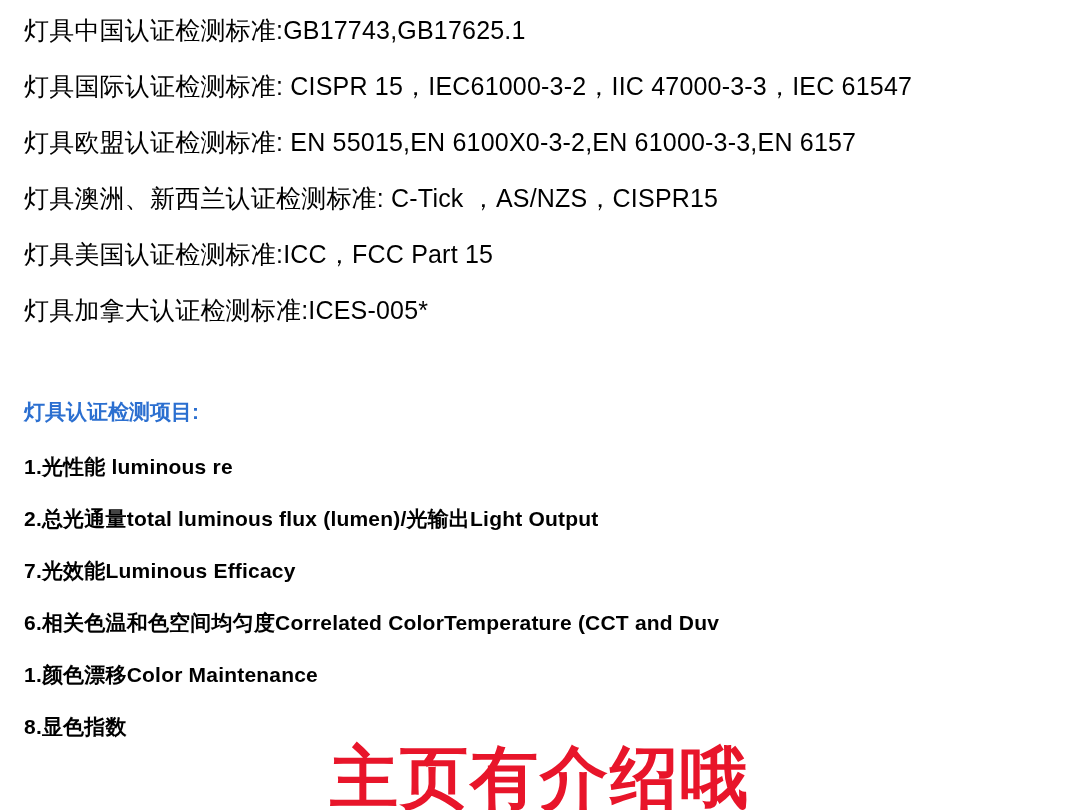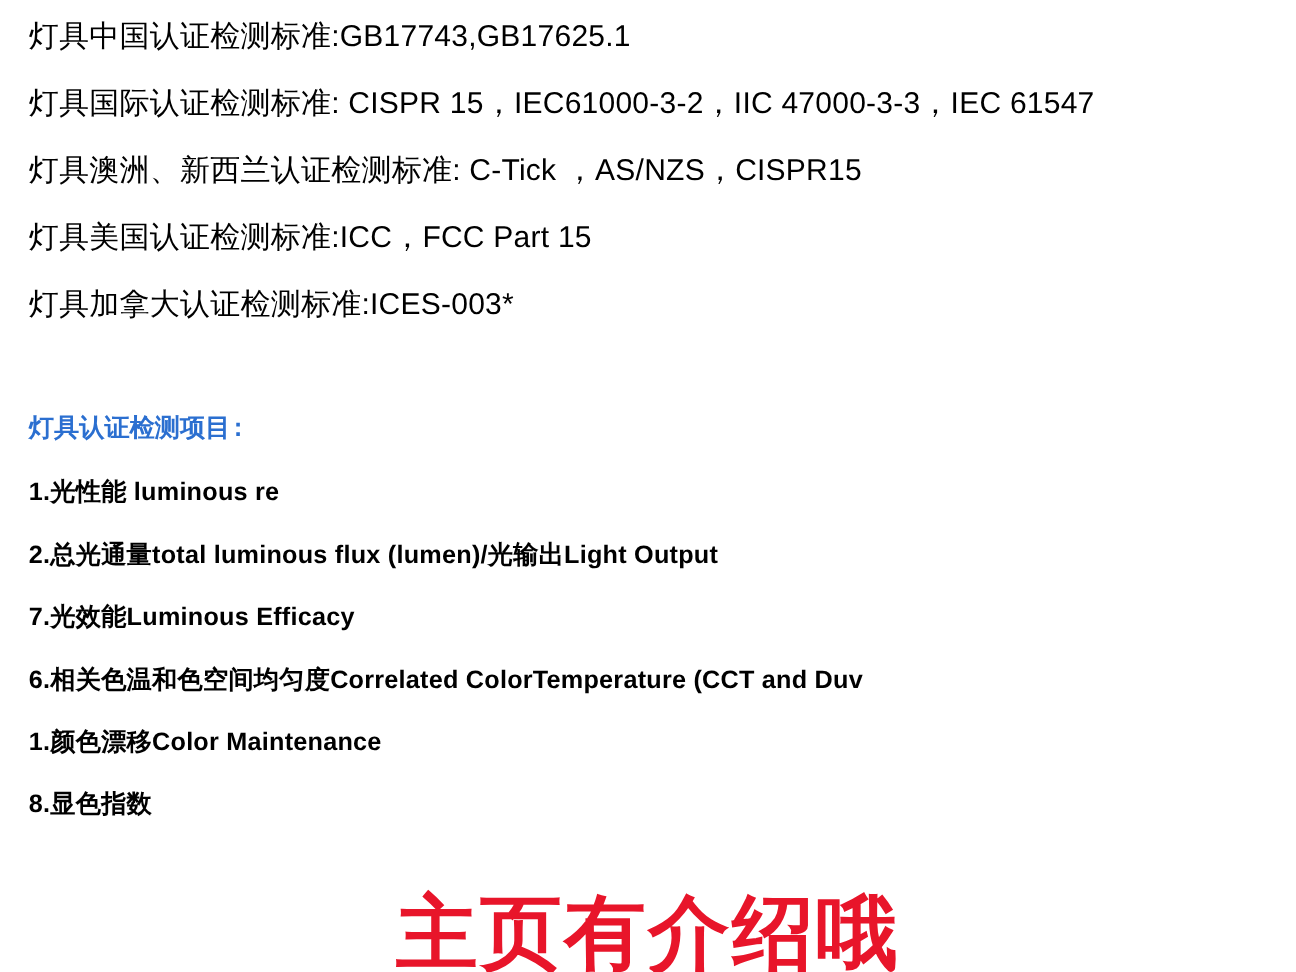--- a/index.html
+++ b/index.html
@@ -33,21 +33,20 @@
   }
   .spacer {
     height: 44px;
   }
   .section-heading {
     font-size: 21px;
     font-weight: bold;
     color: #2b6fd0;
     margin: 0 0 30px 0;
     white-space: nowrap;
-    font-family: Liberation Mono, monospace;
   }
   .item-line {
     font-size: 21px;
     color: #000000;
     line-height: 1.0;
     margin: 0 0 31px 0;
     white-space: nowrap;
     letter-spacing: 0.2px;
     font-weight: bold;
   }
@@ -66,23 +65,24 @@
   }
 </style>
 </head>
 <body>
 
 <div class="page">
 
   <div>
     <p class="std-line">灯具中国认证检测标准:GB17743,GB17625.1</p>
     <p class="std-line">灯具国际认证检测标准: CISPR 15，IEC61000-3-2，IIC 47000-3-3，IEC 61547</p>
+    <p class="std-line">灯具欧盟认证检测标准: EN 55015,EN 6100X0-3-2,EN 61000-3-3,EN 6157</p>
     <p class="std-line">灯具澳洲、新西兰认证检测标准: C-Tick ，AS/NZS，CISPR15</p>
     <p class="std-line">灯具美国认证检测标准:ICC，FCC Part 15</p>
-    <p class="std-line">灯具加拿大认证检测标准:ICES-003*</p>
+    <p class="std-line">灯具加拿大认证检测标准:ICES-005*</p>
   </div>
 
   <div class="spacer"></div>
 
   <h2 class="section-heading">灯具认证检测项目:</h2>
 
   <div>
     <p class="item-line">1.光性能 luminous re</p>
     <p class="item-line">2.总光通量total luminous flux (lumen)/光输出Light Output</p>
     <p class="item-line">7.光效能Luminous Efficacy</p>

